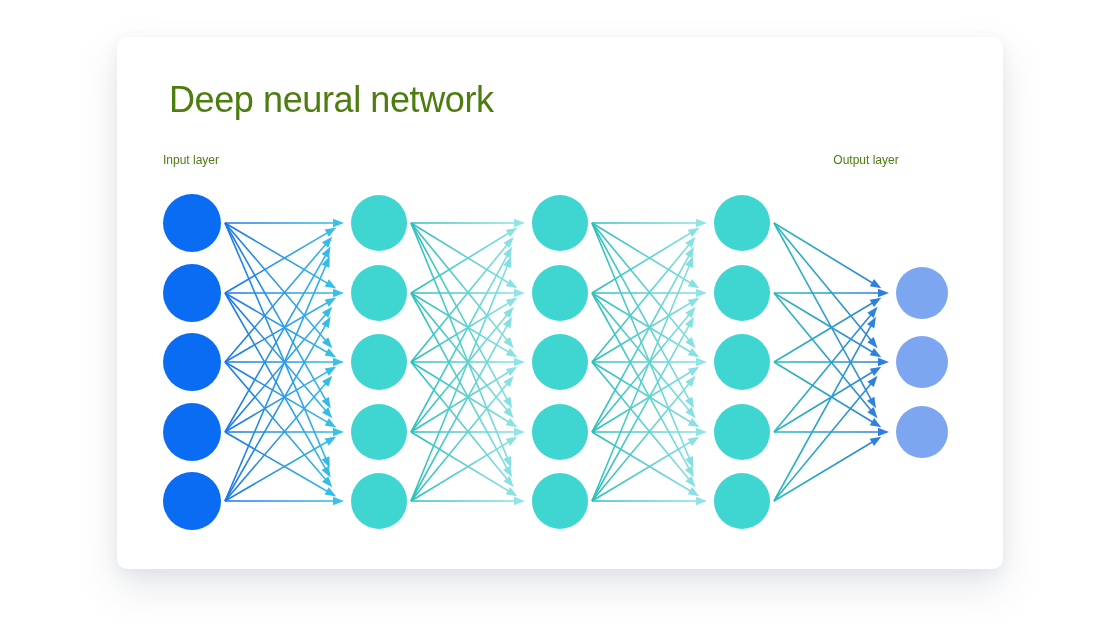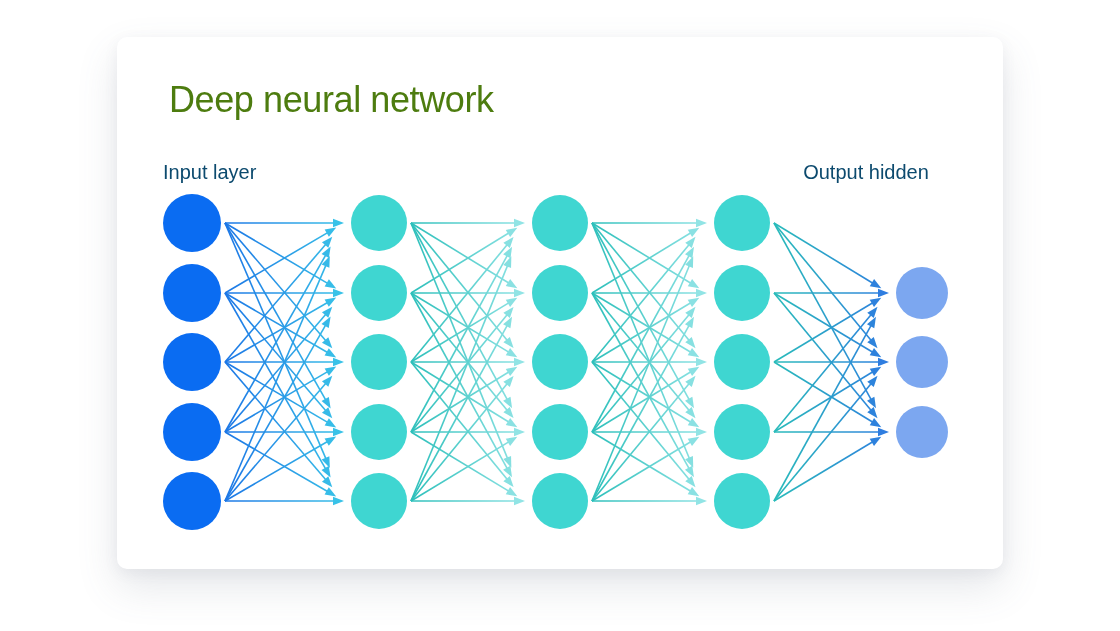--- a/index.html
+++ b/index.html
@@ -11,35 +11,35 @@
   .card{
     position:absolute;left:117px;top:37px;width:886px;height:532px;
     background:#ffffff;border-radius:10px;
     box-shadow:0 18px 40px rgba(96,106,125,0.16),0 4px 14px rgba(96,106,125,0.08);
   }
   .title{
     position:absolute;left:52px;top:42px;margin:0;
     font-size:36px;font-weight:400;letter-spacing:-0.4px;color:#4d7c0f;
   }
   .layer-label{
-    position:absolute;top:124px;
-    font-size:20px;font-weight:400;color:#0c4a6e;white-space:nowrap;
+    position:absolute;top:116px;
+    font-size:12px;font-weight:400;color:#4d7c0f;white-space:nowrap;
   }
   .label-input{left:46px;}
   .label-hidden{left:432px;transform:translateX(-50%);}
   .label-output{left:749px;transform:translateX(-50%);}
   svg.network{position:absolute;left:0;top:0;width:886px;height:532px;}
 </style>
 </head>
 <body>
 
 <div class="card">
   <h1 class="title">Deep neural network</h1>
   <span class="layer-label label-input">Input layer</span>
-  <span class="layer-label label-output">Output hidden</span>
+  <span class="layer-label label-output">Output layer</span>
   <svg class="network" viewBox="0 0 886 532">
       <defs>
         <linearGradient id="edge-grad-0" gradientUnits="userSpaceOnUse" x1="104" y1="0" x2="234" y2="0">
           <stop offset="0" stop-color="#1b74e6"></stop>
           <stop offset="1" stop-color="#3ac6e8"></stop>
         </linearGradient>
         <linearGradient id="edge-grad-1" gradientUnits="userSpaceOnUse" x1="290" y1="0" x2="415" y2="0">
           <stop offset="0" stop-color="#29beb9"></stop>
           <stop offset="1" stop-color="#97e6e8"></stop>
         </linearGradient>

